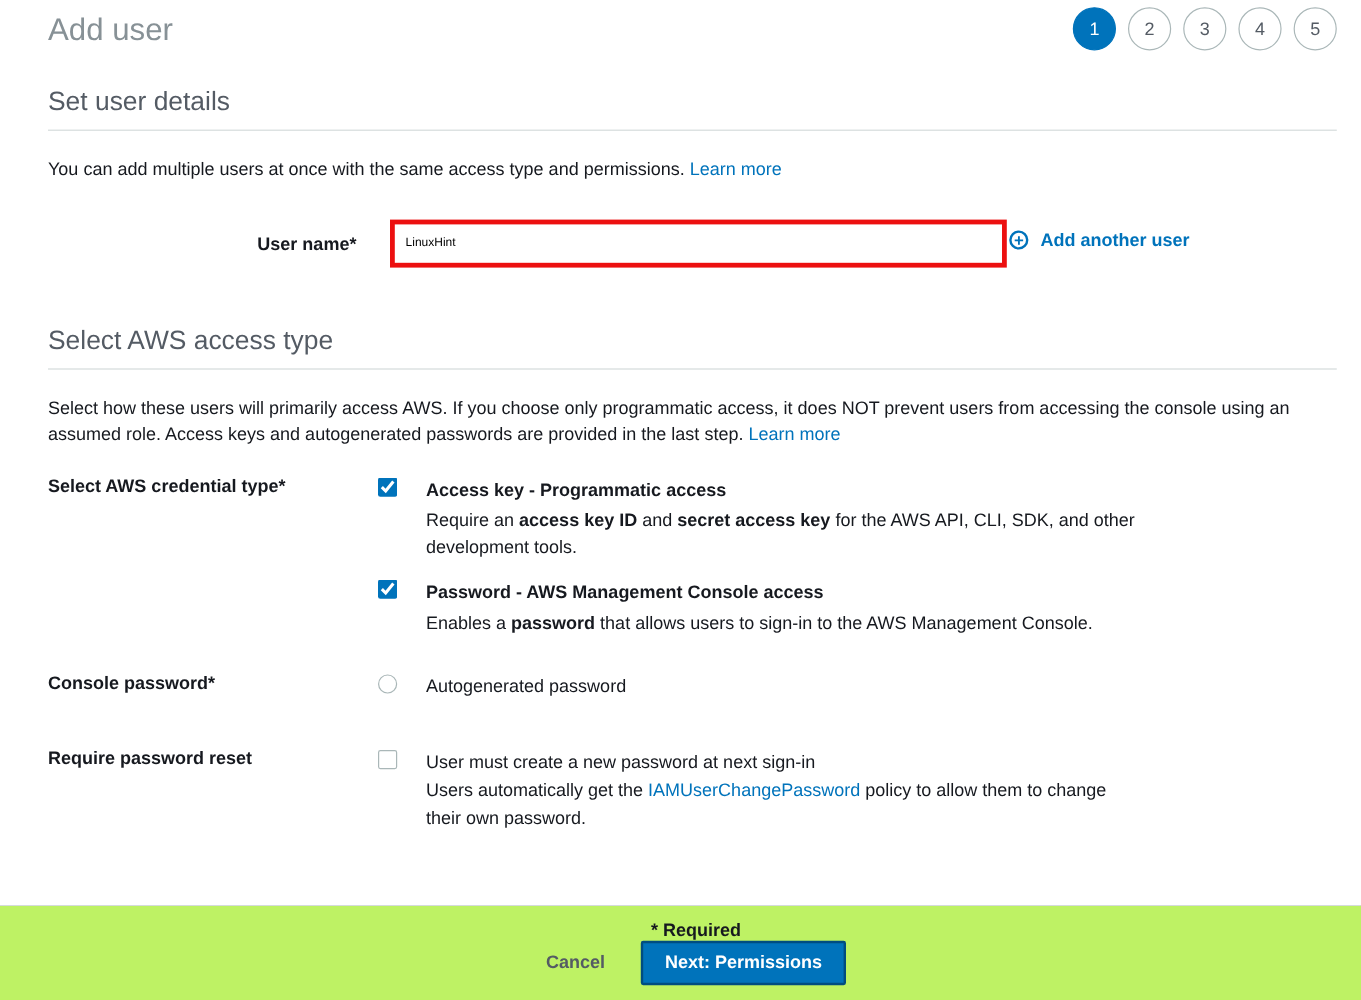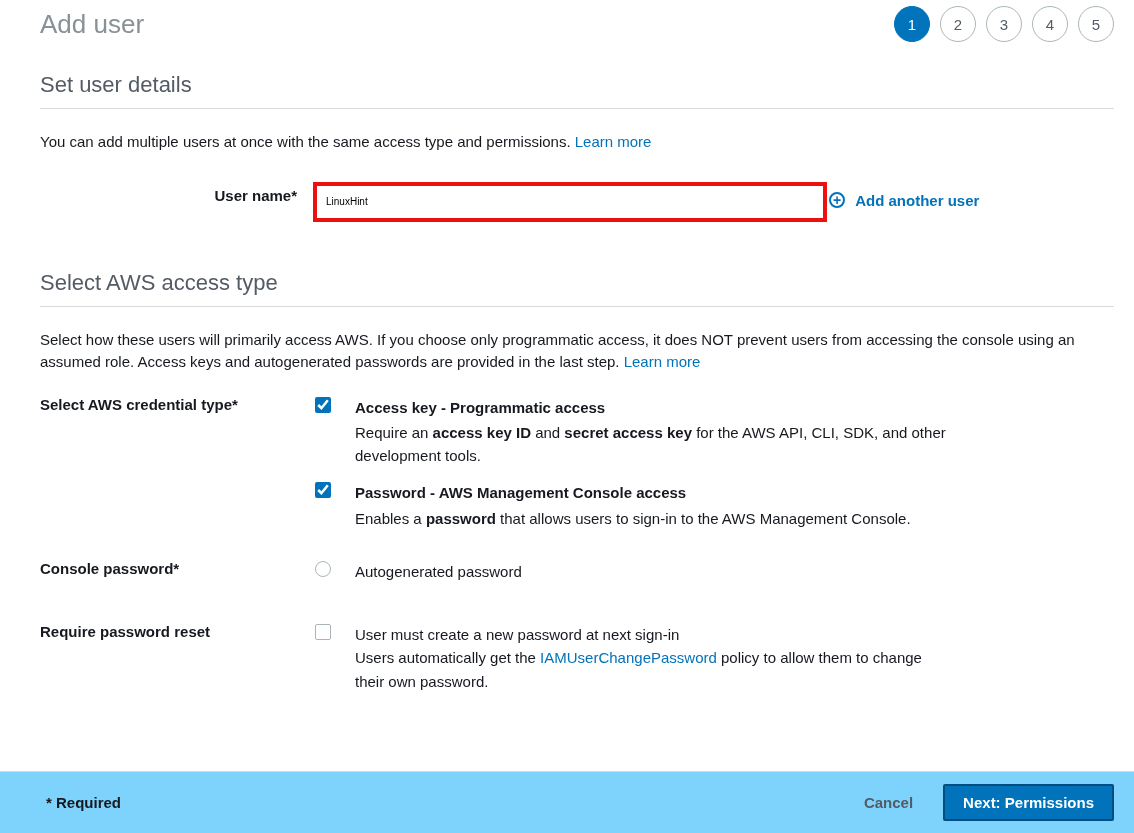--- a/index.html
+++ b/index.html
@@ -7,42 +7,42 @@
     .page { padding: 6px 20px 0 40px; width: 1134px; }
     .header-row { display: flex; justify-content: space-between; align-items: center; margin-bottom: 30px; gap: 44px; }
     .page-title { font-size: 26px; font-weight: 400; color: #879196; }
     .wizard-steps { display: flex; gap: 10px; }
     .step { width: 36px; height: 36px; border-radius: 50%; border: 1px solid #aab7b8; display: flex; align-items: center; justify-content: center; font-size: 15px; color: #545b64; background: #fff; cursor: pointer; }
     .step.active { background: #0073bb; border-color: #0073bb; color: #fff; }
     .section-title { font-size: 22px; font-weight: 400; color: #545b64; margin-bottom: 10px; }
     .section-desc { color: #16191f; margin-bottom: 4px; line-height: 1.5; }
     hr.divider { border: none; border-top: 1px solid #d5dbdb; margin: 4px 0 22px 0; }
     .link { color: #0073bb; text-decoration: none; cursor: pointer; }
-    .form-row { display: flex; align-items: flex-start; margin-bottom: 8px; }
+    .form-row { display: flex; align-items: center; margin-bottom: 8px; gap: 12px; }
     .form-label { width: 275px; text-align: right; padding-right: 18px; font-weight: 700; color: #16191f; padding-top: 7px; }
     .form-control-area { flex: 1; }
     .text-input { width: 510px; height: 36px; border: 1px solid #aab7b8; padding: 0 10px; font-size: 10px; }
     .text-input.highlighted { outline: 4px solid #ec1010; outline-offset: -2px; }
     .add-link { display: inline-flex; align-items: center; gap: 10px; color: #0073bb; font-weight: 700; margin-top: 12px; cursor: pointer; }
     .plus-icon { width: 16px; height: 16px; border-radius: 50%; border: 2px solid #0073bb; display: inline-flex; align-items: center; justify-content: center; font-size: 14px; font-weight: bold; line-height: 1; }
     .section-block { margin-top: 50px; }
     .cred-row { display: flex; align-items: flex-start; margin-bottom: 14px; }
     .cred-label { width: 275px; text-align: left; padding-right: 18px; font-weight: 700; color: #16191f; padding-top: 0px; }
     .cred-checkbox-col { width: 40px; padding-top: 1px; }
     .cred-desc-col { flex: 1; max-width: 600px; line-height: 1.55; }
     .cred-title { font-weight: 700; margin-bottom: 2px; }
     .cred-text { color: #16191f; }
     input[type="checkbox"].aws-check { width: 16px; height: 16px; accent-color: #0073bb; cursor: pointer; }
     input[type="radio"].aws-radio { width: 16px; height: 16px; accent-color: #0073bb; cursor: pointer; }
     .radio-label { color: #16191f; }
     .password-input { width: 316px; height: 36px; border: 1px solid #aab7b8; padding: 0 12px; font-size: 15px; margin-top: 8px; margin-bottom: 10px; letter-spacing: 1px; }
     .show-pw-row { display: flex; align-items: center; gap: 18px; }
     .show-pw-check { width: 20px; height: 20px; border: 2px solid #0073bb; border-radius: 4px; cursor: pointer; appearance: none; background: #fff; }
     .reset-text { color: #16191f; line-height: 1.55; max-width: 600px; }
-    .footer { position: fixed; bottom: 0; left: 0; right: 0; width: 1134px; border-top: 1px solid #d5dbdb; padding: 12px 20px 12px 46px; display: flex; align-items: center; justify-content: space-between; background: #7dd3fc; }
+    .footer { position: fixed; bottom: 0; left: 0; right: 0; width: 1134px; border-top: 1px solid #d5dbdb; padding: 12px 20px 12px 46px; display: flex; align-items: center; justify-content: space-between; background: #bef264; flex-direction: column; }
     .footer-left { font-weight: 700; color: #16191f; }
     .footer-right { display: flex; align-items: center; gap: 30px; }
     .btn-cancel { color: #545b64; font-weight: 700; cursor: pointer; background: none; border: none; font-size: 15px; }
     .btn-primary { background: #0073bb; color: #fff; border: 2px solid #004d80; padding: 8px 18px; font-size: 15px; font-weight: 700; border-radius: 2px; cursor: pointer; }
     .spacer-bottom { height: 60px; }
     .muted-empty-radio { appearance: none; width: 16px; height: 16px; border: 1px solid #aab7b8; border-radius: 50%; background: #fff; cursor: pointer; }
     .muted-empty-check { appearance: none; width: 16px; height: 16px; border: 1px solid #aab7b8; border-radius: 2px; background: #fff; cursor: pointer; }
   </style>
 </head>
 <body>

